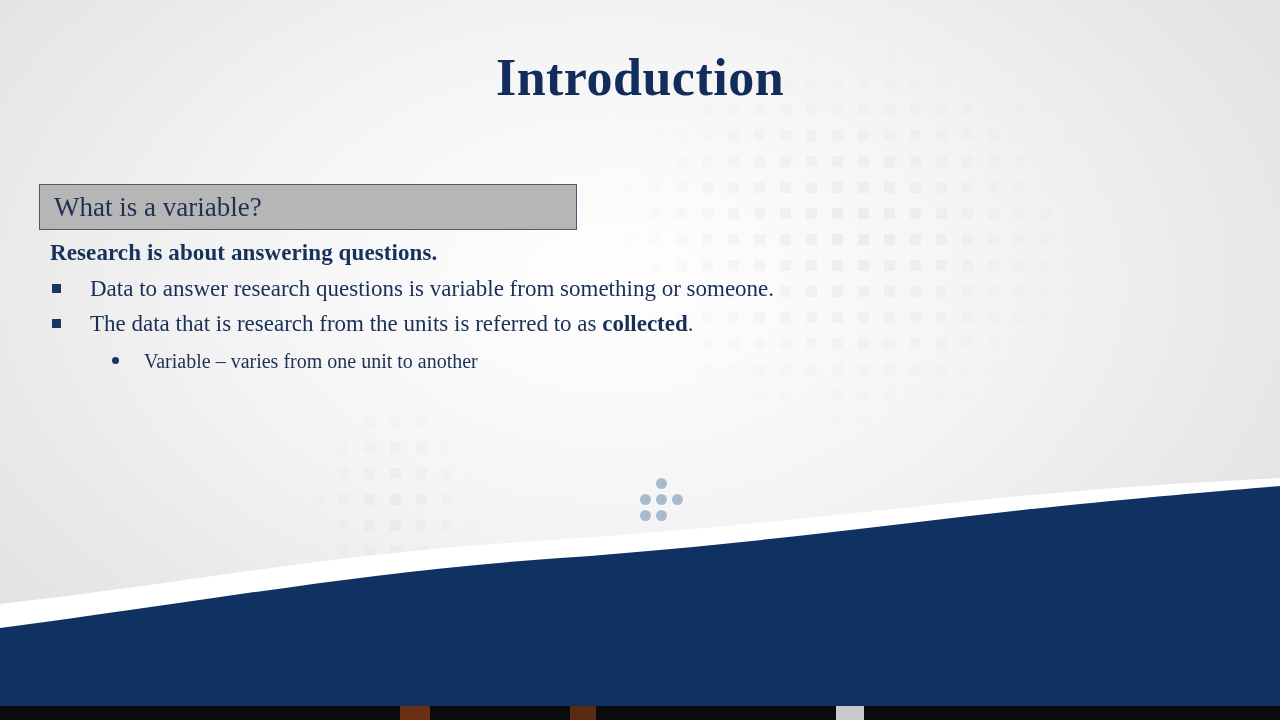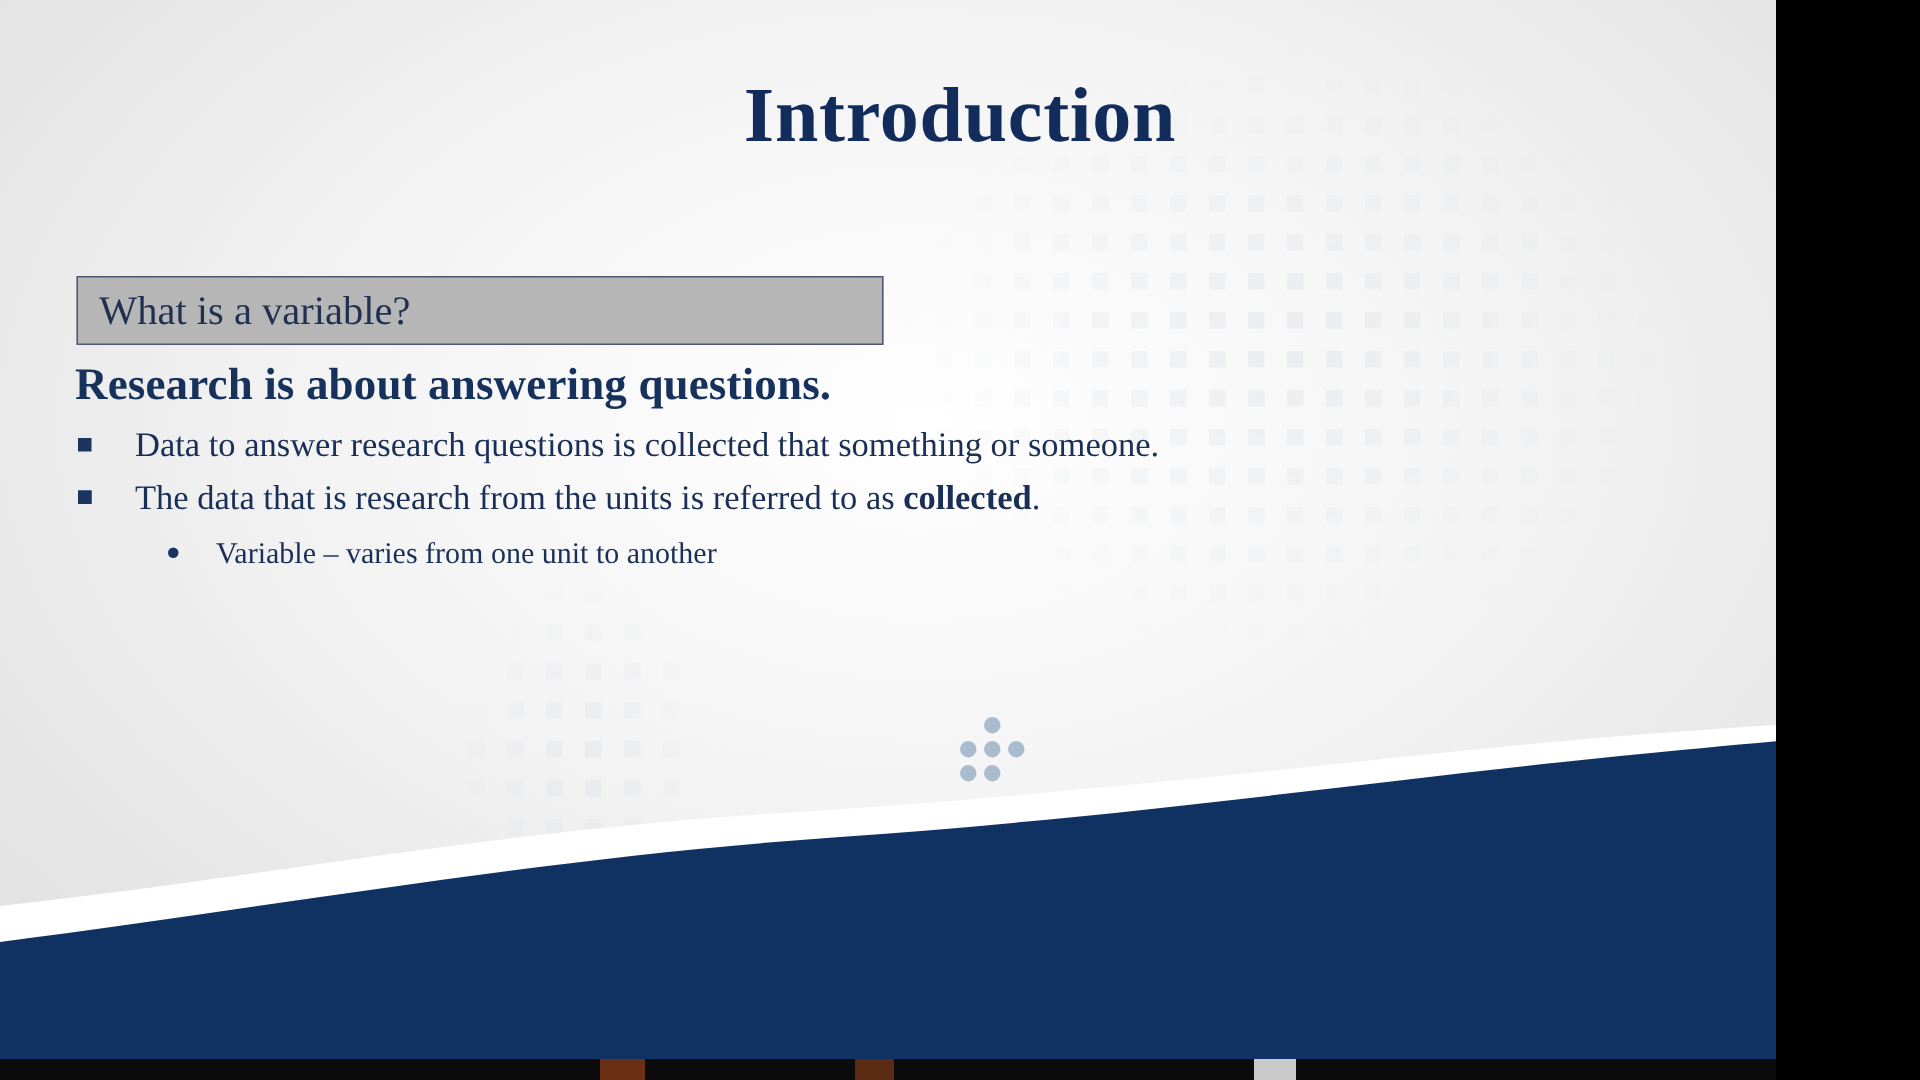--- a/index.html
+++ b/index.html
@@ -2,21 +2,21 @@
 <html><head>
 <meta charset="utf-8">
 <style>
   html, body {
     margin: 0;
     padding: 0;
     background: #000;
   }
   .slide {
     position: relative;
-    width: 1184px;
+    width: 1280px;
     height: 720px;
     overflow: hidden;
     background: #f0abfc;
     font-family: "Liberation Serif", serif;
   }
   .slide-bg {
     position: absolute;
     left: 0;
     top: 0;
     width: 1280px;
@@ -69,21 +69,21 @@
     width: 1280px;
     text-align: center;
     font-size: 52px;
     font-weight: bold;
     color: #122d5c;
     letter-spacing: 0.5px;
   }
 
   .heading-box {
     position: absolute;
-    left: 51px;
+    left: 39px;
     top: 184px;
     width: 538px;
     height: 46px;
     background: #b6b6b6;
     border: 1.5px solid #4a5a75;
     box-sizing: border-box;
     display: flex;
     align-items: center;
     padding-left: 14px;
   }
@@ -93,21 +93,21 @@
   }
 
   .body-block {
     position: absolute;
     left: 50px;
     top: 240px;
     width: 1180px;
     color: #15315c;
   }
   .lead {
-    font-size: 30px;
+    font-size: 23px;
     font-weight: bold;
     color: #15315c;
     margin: 0 0 6px 0;
     letter-spacing: 0.1px;
   }
   ul.level1 {
     list-style: none;
     margin: 0;
     padding: 0;
   }
@@ -211,21 +211,21 @@
 
   <div class="title">Introduction</div>
 
   <div class="heading-box">
     <span class="heading-text">What is a variable?</span>
   </div>
 
   <div class="body-block">
     <p class="lead">Research is about answering questions.</p>
     <ul class="level1" id="bullet-list">
-        <li><span class="sqbullet"></span><span><span>Data to answer research questions is collected that something or someone.</span></span></li>
+        <li><span class="sqbullet"></span><span><span>Data to answer research questions is variable from something or someone.</span></span></li>
         <li><span class="sqbullet"></span></li>
         <li><span class="sqbullet"></span><span><span>The data that is research from the units is referred to as </span><b class="em">collected</b><span>.</span></span><ul class="level2">
             <li><span class="rbullet"></span><span>Variable – varies from one unit to another</span></li>
           </ul></li>
       </ul>
   </div>
 
   <div class="bottom-bar">
     <div class="seg" style="left:400px;width:30px;background:#6b2f14;"></div>
     <div class="seg" style="left:570px;width:26px;background:#5a2a12;"></div>

